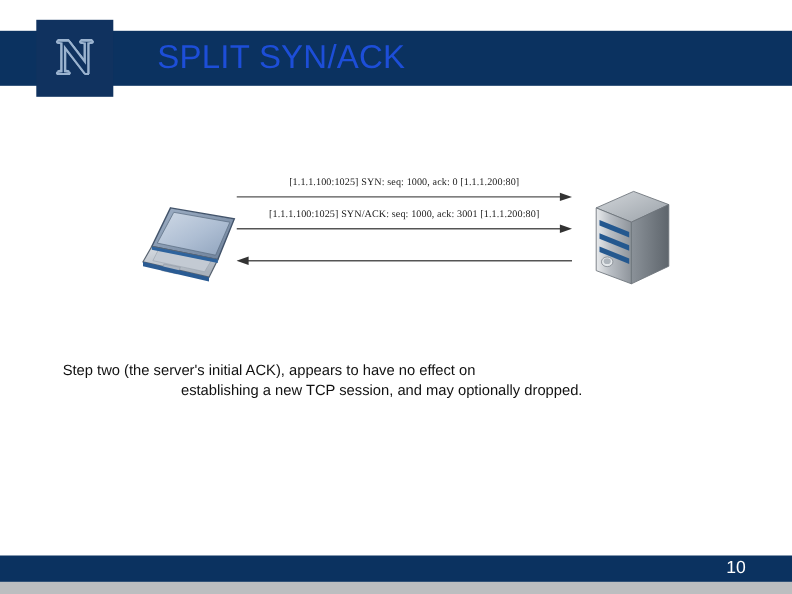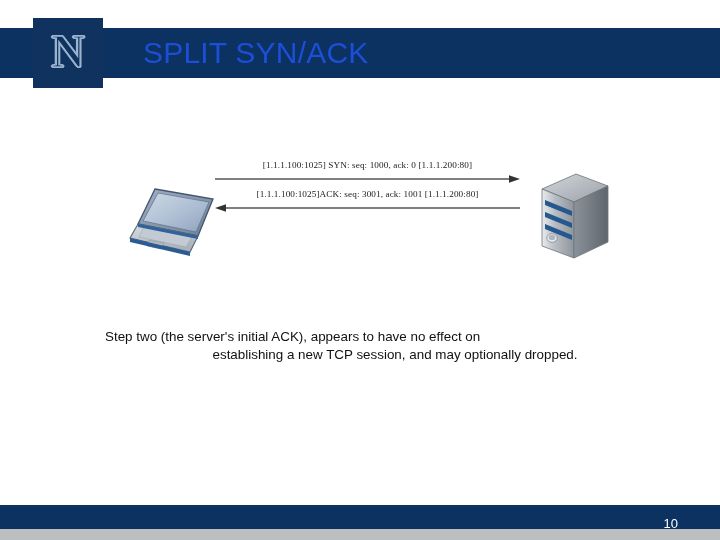--- a/index.html
+++ b/index.html
@@ -120,21 +120,20 @@
   .body-text {
     position: absolute;
     left: 57px;
     top: 328px;
     width: 580px;
     font-size: 13.4px;
     line-height: 18px;
     color: #111111;
     text-align: justify;
     font-weight: 500;
-    margin-left: 48px;
   }
   .body-text .line2 {
     text-align: center;
   }
 
   
   .footer-bar {
     position: absolute;
     left: 0;
     top: 505px;
@@ -147,25 +146,25 @@
     left: 0;
     top: 529px;
     width: 720px;
     height: 11px;
     background: #bcbec0;
   }
   .page-number {
     position: absolute;
     right: 42px;
     top: 505px;
-    height: 36px;
+    height: 24px;
     display: flex;
     align-items: center;
     color: #ffffff;
-    font-size: 13px;
+    font-size: 16px;
   }
 </style>
 </head>
 <body>
 
 <div class="header-bar"></div>
 
 <div class="logo-square">
   <span class="logo-n">N</span>
 </div>
@@ -244,23 +243,29 @@
 
     <div class="flow-row">
       <div class="flow-label">[1.1.1.100:1025] SYN: seq: 1000, ack: 0 [1.1.1.200:80]</div>
       <svg class="flow-line" viewBox="0 0 305 10" width="305" height="10">
         <line x1="0" y1="5" x2="297" y2="5" stroke="#555555" stroke-width="1.3"></line>
         <polygon points="305,5 294,1.2 294,8.8" fill="#333333"></polygon>
       </svg>
     </div>
 
 
-
     <div class="flow-row">
-      <div class="flow-label">[1.1.1.100:1025]ACK: seq: 3001, ack: 1001 [1.1.1.200:80]</div>
+      <div class="flow-label">[1.1.1.100:1025] SYN/ACK: seq: 1000, ack: 3001 [1.1.1.200:80]</div>
+      <svg class="flow-line" viewBox="0 0 305 10" width="305" height="10">
+        <line x1="0" y1="5" x2="297" y2="5" stroke="#555555" stroke-width="1.3"></line>
+        <polygon points="305,5 294,1.2 294,8.8" fill="#333333"></polygon>
+      </svg>
+    </div>
+
+    <div class="flow-row">
       <svg class="flow-line" viewBox="0 0 305 10" width="305" height="10">
         <line x1="8" y1="5" x2="305" y2="5" stroke="#555555" stroke-width="1.3"></line>
         <polygon points="0,5 11,1.2 11,8.8" fill="#333333"></polygon>
       </svg>
     </div>
 
   </div>
 </div>
 
 <div class="body-text">

